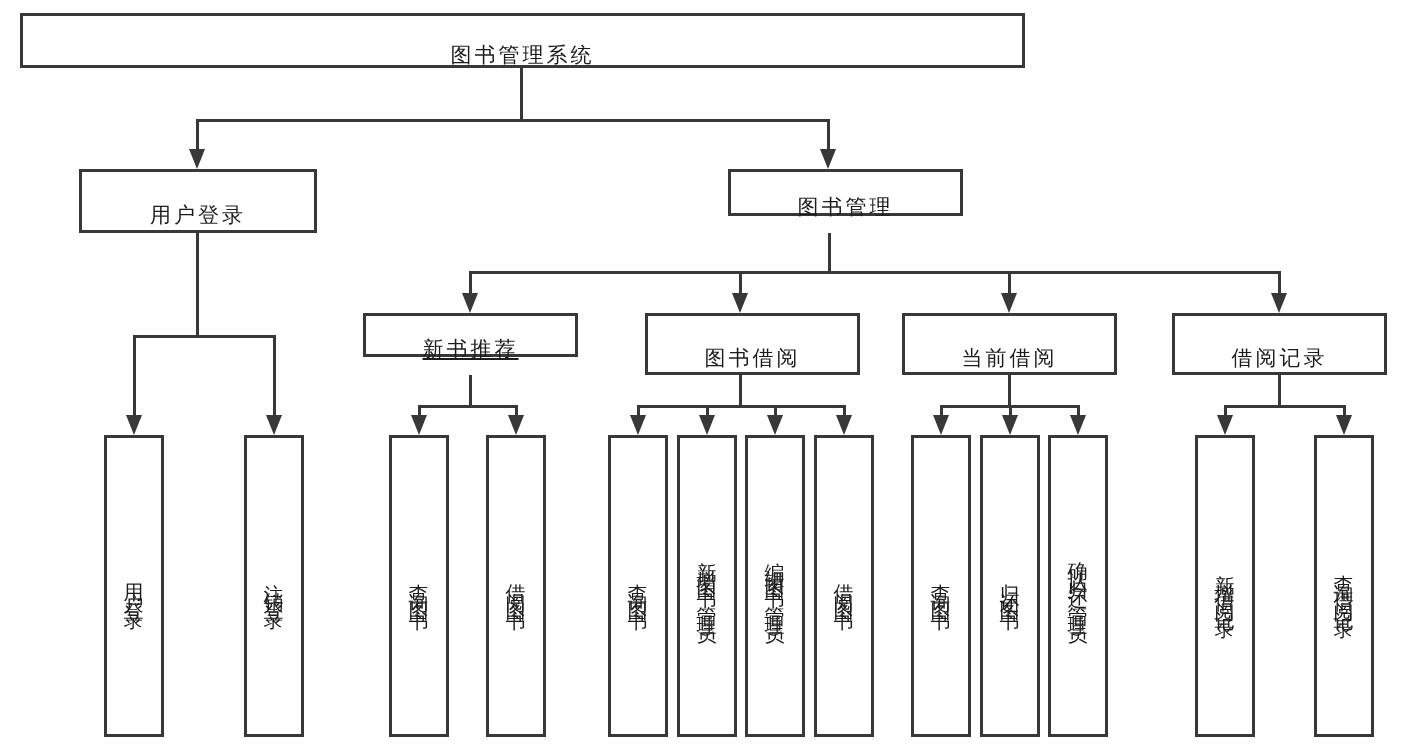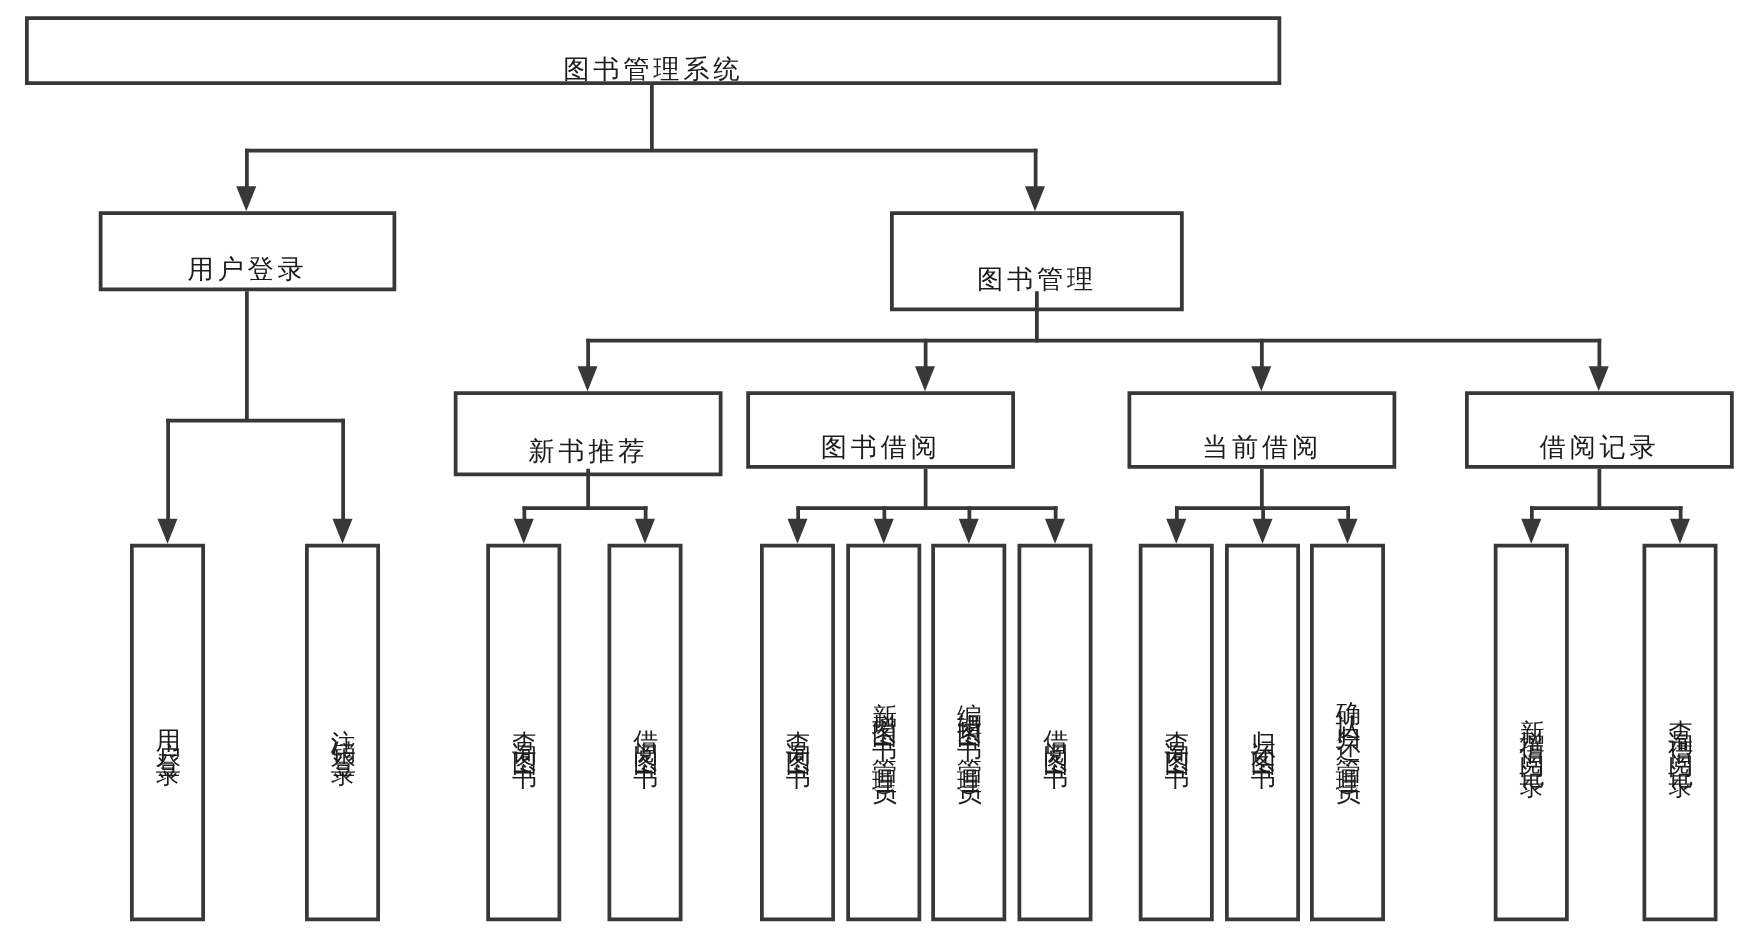--- a/index.html
+++ b/index.html
@@ -69,29 +69,29 @@
 <div class="canvas">
 
   <div class="node h" style="left:20px; top:13px; width:1005px; height:55px;">
     <span>图书管理系统</span>
   </div>
 
   <div class="node h" style="left:79px; top:169px; width:238px; height:64px;">
     <span>用户登录</span>
   </div>
 
-  <div class="node h" style="left:712px; top:169px; width:235px; height:80px;">
+  <div class="node h" style="left:728px; top:169px; width:235px; height:47px;">
     <span>图书管理</span>
   </div>
 
-  <div class="node h" style="left:363px; top:313px; width:215px; height:68px;">
+  <div class="node h" style="left:363px; top:313px; width:215px; height:44px;text-decoration:underline;">
     <span>新书推荐</span>
   </div>
 
-  <div class="node h" style="left:597px; top:313px; width:215px; height:62px;">
+  <div class="node h" style="left:645px; top:313px; width:215px; height:62px;">
     <span>图书借阅</span>
   </div>
 
   <div class="node h" style="left:902px; top:313px; width:215px; height:62px;">
     <span>当前借阅</span>
   </div>
 
   <div class="node h" style="left:1172px; top:313px; width:215px; height:62px;">
     <span>借阅记录</span>
   </div>

